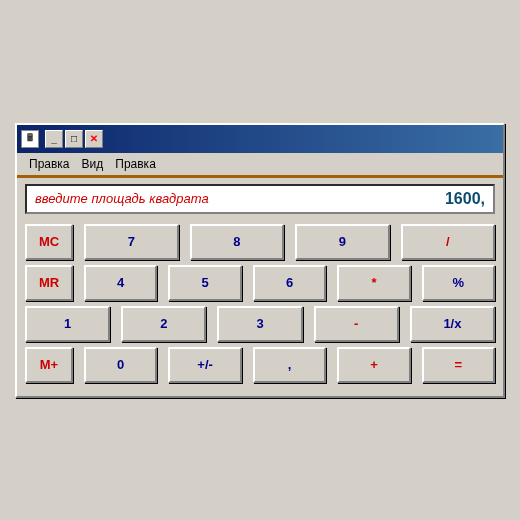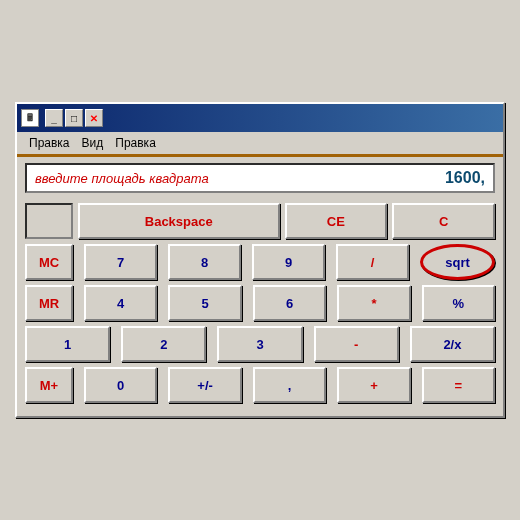--- a/index.html
+++ b/index.html
@@ -180,51 +180,44 @@
     <div class="menu-item">Правка</div>
   </div>
 
   <div class="display-area">
     <span class="display-prompt">введите площадь квадрата</span>
     <span class="display-value">1600,</span>
   </div>
 
   <div class="calc-body">
 
-    <div class="row-top">
-      <div class="display-box"></div>
-      <div class="btn btn-red btn-wide">Backspace</div>
-      <div class="btn btn-red btn-normal">CE</div>
-      <div class="btn btn-red btn-normal">C</div>
-    </div>
 
     <div class="row">
       <div class="btn btn-red memory-col">MC</div>
       <div class="btn btn-blue btn-normal">7</div>
       <div class="btn btn-blue btn-normal">8</div>
       <div class="btn btn-blue btn-normal">9</div>
       <div class="btn btn-red btn-normal">/</div>
-      <div class="btn btn-blue btn-normal btn-highlighted">sqrt</div>
     </div>
 
     <div class="row">
       <div class="btn btn-red memory-col">MR</div>
       <div class="btn btn-blue btn-normal">4</div>
       <div class="btn btn-blue btn-normal">5</div>
       <div class="btn btn-blue btn-normal">6</div>
       <div class="btn btn-red btn-normal">*</div>
       <div class="btn btn-blue btn-normal">%</div>
     </div>
 
     <div class="row">
       <div class="btn btn-blue btn-normal">1</div>
       <div class="btn btn-blue btn-normal">2</div>
       <div class="btn btn-blue btn-normal">3</div>
       <div class="btn btn-red btn-normal">-</div>
-      <div class="btn btn-blue btn-normal">2/x</div>
+      <div class="btn btn-blue btn-normal">1/x</div>
     </div>
 
     <div class="row">
       <div class="btn btn-red memory-col">M+</div>
       <div class="btn btn-blue btn-normal">0</div>
       <div class="btn btn-blue btn-normal">+/-</div>
       <div class="btn btn-blue btn-normal">,</div>
       <div class="btn btn-red btn-normal">+</div>
       <div class="btn btn-red btn-normal">=</div>
     </div>

